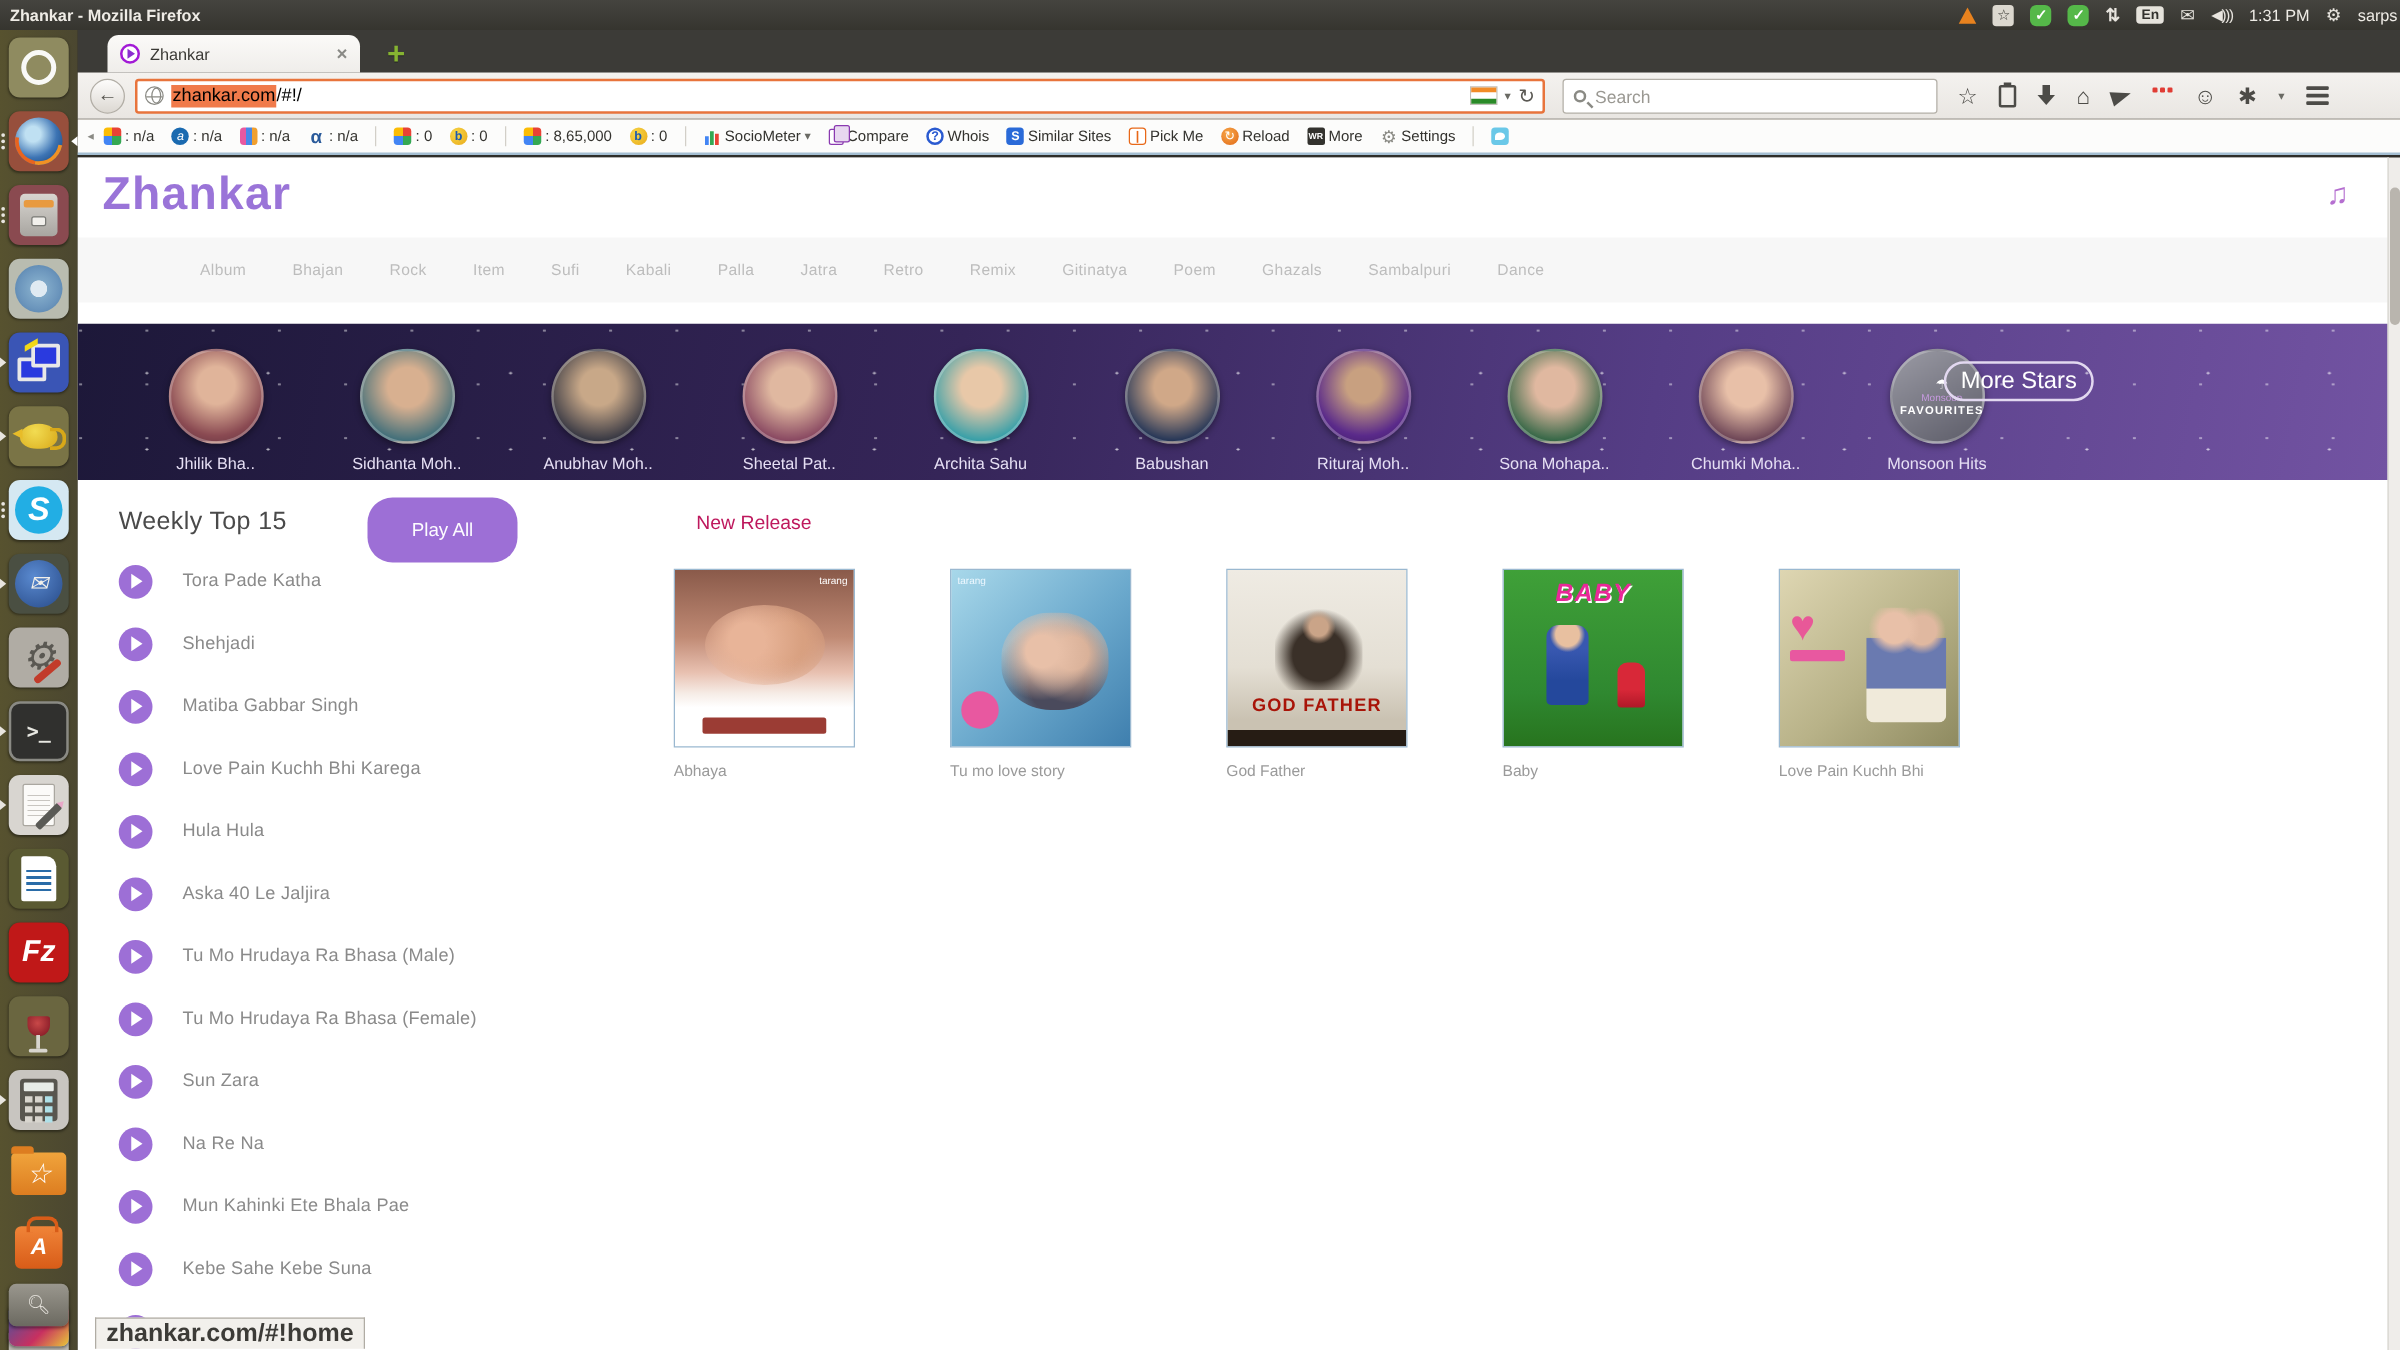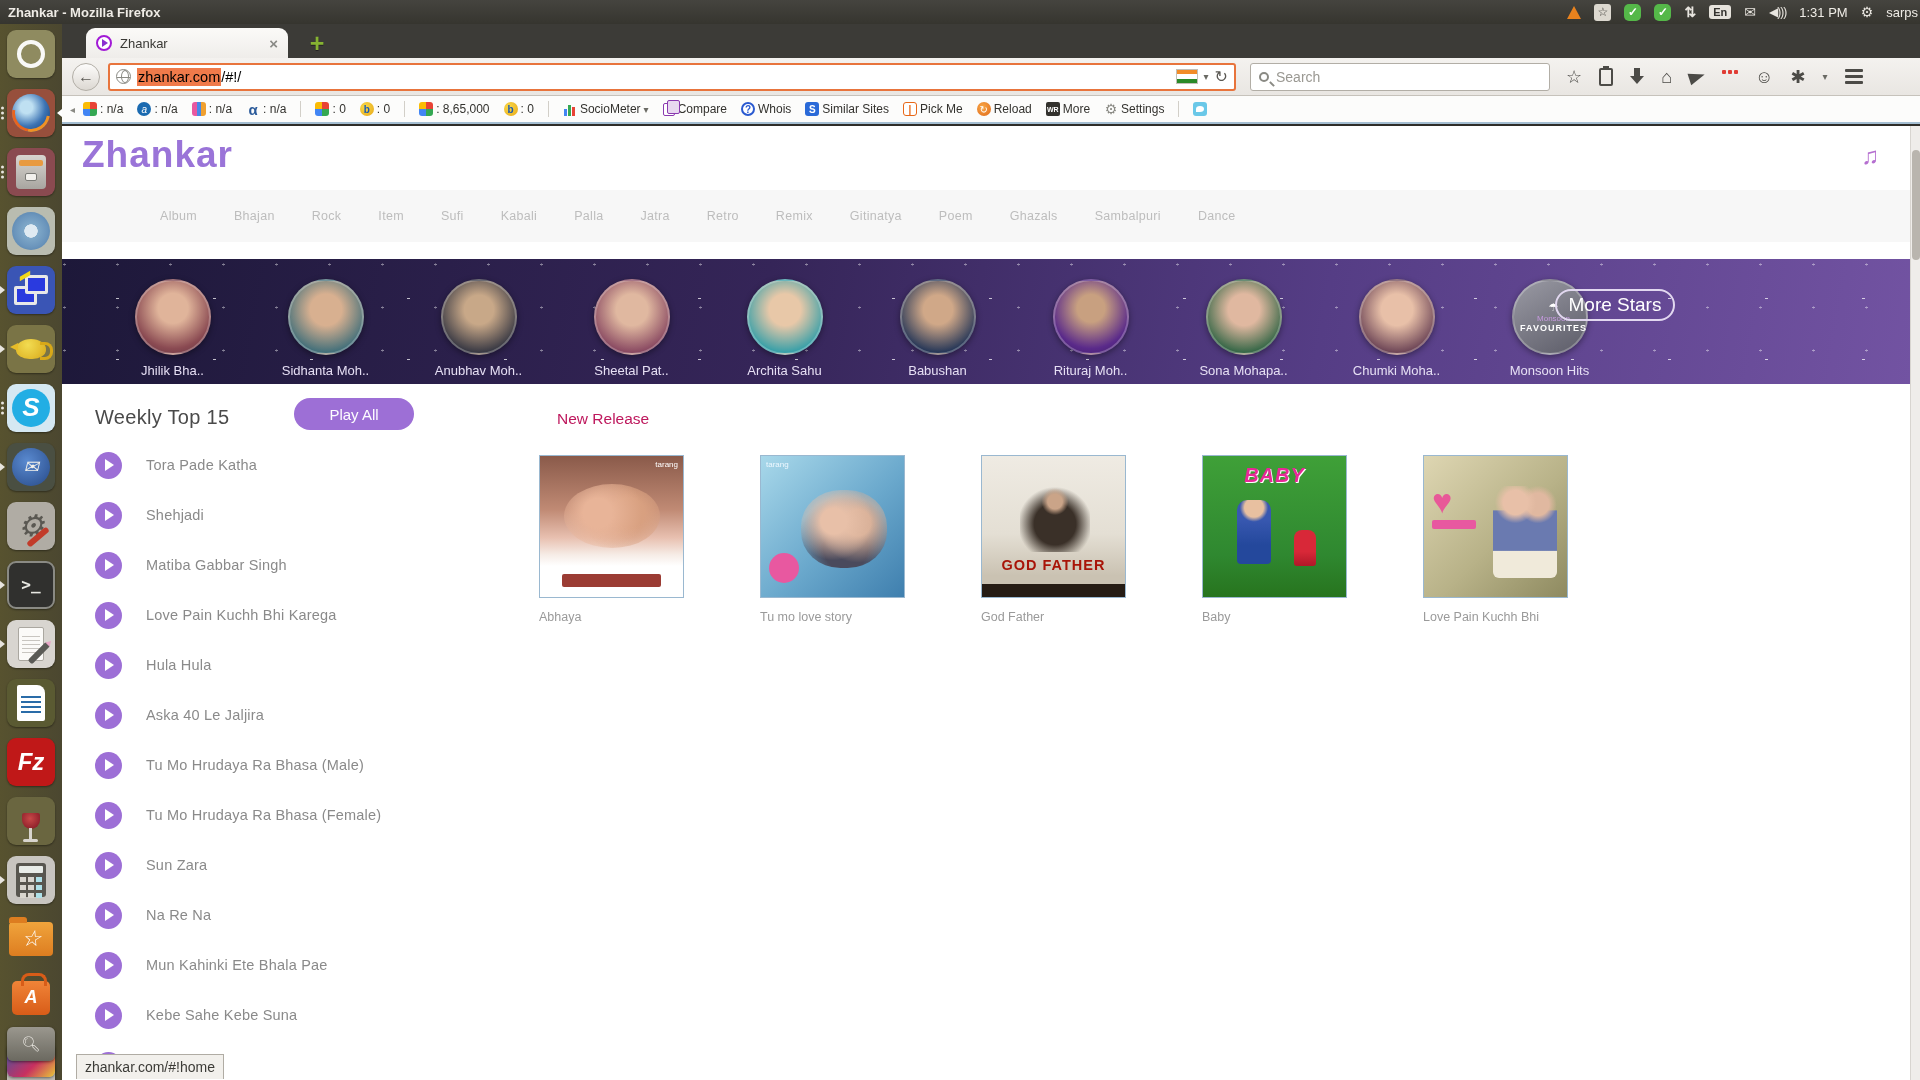--- a/index.html
+++ b/index.html
@@ -235,21 +235,21 @@
   .star-item:nth-child(10) .star-ava { background:linear-gradient(150deg,#9a9aa4,#5c5c68); position:relative; }
   .fav-badge { position:absolute; top:20px; left:0; width:80px; text-align:center; }
   .fav-umbrella { font-size:11px; color:#fff; display:block; }
   .fav-l1 { display:block; font-size:8px; color:#c79ae0; }
   .fav-l2 { display:block; font-size:9px; color:#fff; font-weight:bold; letter-spacing:1px; }
   .more-stars { position:absolute; right:236px; top:30px; width:120px; height:32px; border:2px solid #e2d8f0;
                 border-radius:19px; color:#fff; font-size:19px; display:flex; align-items:center; justify-content:center; }
 
   .main { position:absolute; top:258px; left:0; right:0; bottom:0; }
   .weekly-title { position:absolute; left:33px; top:22px; font-size:20px; color:#4a4a4a; letter-spacing:.3px; }
-  .playall { position:absolute; left:232px; top:14px; width:120px; height:32px; background:#9d6fd6;
+  .playall { position:absolute; left:232px; top:14px; width:120px; height:52px; background:#9d6fd6;
              border-radius:20px; color:#fdfcff; font-size:15px; display:flex; align-items:center; justify-content:center; }
   .songs { position:absolute; left:33px; top:56px; width:380px; }
   .song-row { height:50px; display:flex; align-items:center; gap:24px; }
   .play-ico { width:27px; height:27px; border-radius:50%; background:#9d6fd6; flex:0 0 auto;
               display:flex; align-items:center; justify-content:center; }
   .play-ico::after { content:""; width:0; height:0; border-top:6px solid transparent; border-bottom:6px solid transparent;
               border-left:9px solid #fff; margin-left:2px; }
   .song-name { font-size:14.5px; color:#8a8a8a; letter-spacing:.2px; }
 
   .nr-title { position:absolute; left:495px; top:26px; font-size:15.5px; color:#be185d; }
@@ -295,21 +295,21 @@
                    linear-gradient(180deg, transparent 26%, #6a7ab0 27% 70%, #f0eada 71%); border-radius:6px; }
 
   
   .scrollbar { position:absolute; top:126px; right:0; width:10px; bottom:0; background:#efedea;
                border-left:1px solid #d8d5d0; z-index:45; }
   .sb-thumb { position:absolute; top:24px; left:1px; width:8px; height:110px; background:#b9b5ae; border-radius:4px; }
 
   
   .status-tip { position:absolute; left:76px; top:1054px; height:25px; background:#f2f0ec; border:1px solid #b0aca4;
                 border-bottom:none; display:flex; align-items:center; padding:0 8px; z-index:55;
-                font-size:14px; font-weight:normal; color:#3c3b37; }
+                font-size:20px; font-weight:bold; color:#3c3b37; }
 </style>
 </head>
 <body>
 
 <div class="stage">
 
   <div class="topbar">
     <span class="wtitle">Zhankar - Mozilla Firefox</span>
     <div class="tray">
       <span class="vlc-cone"></span>

